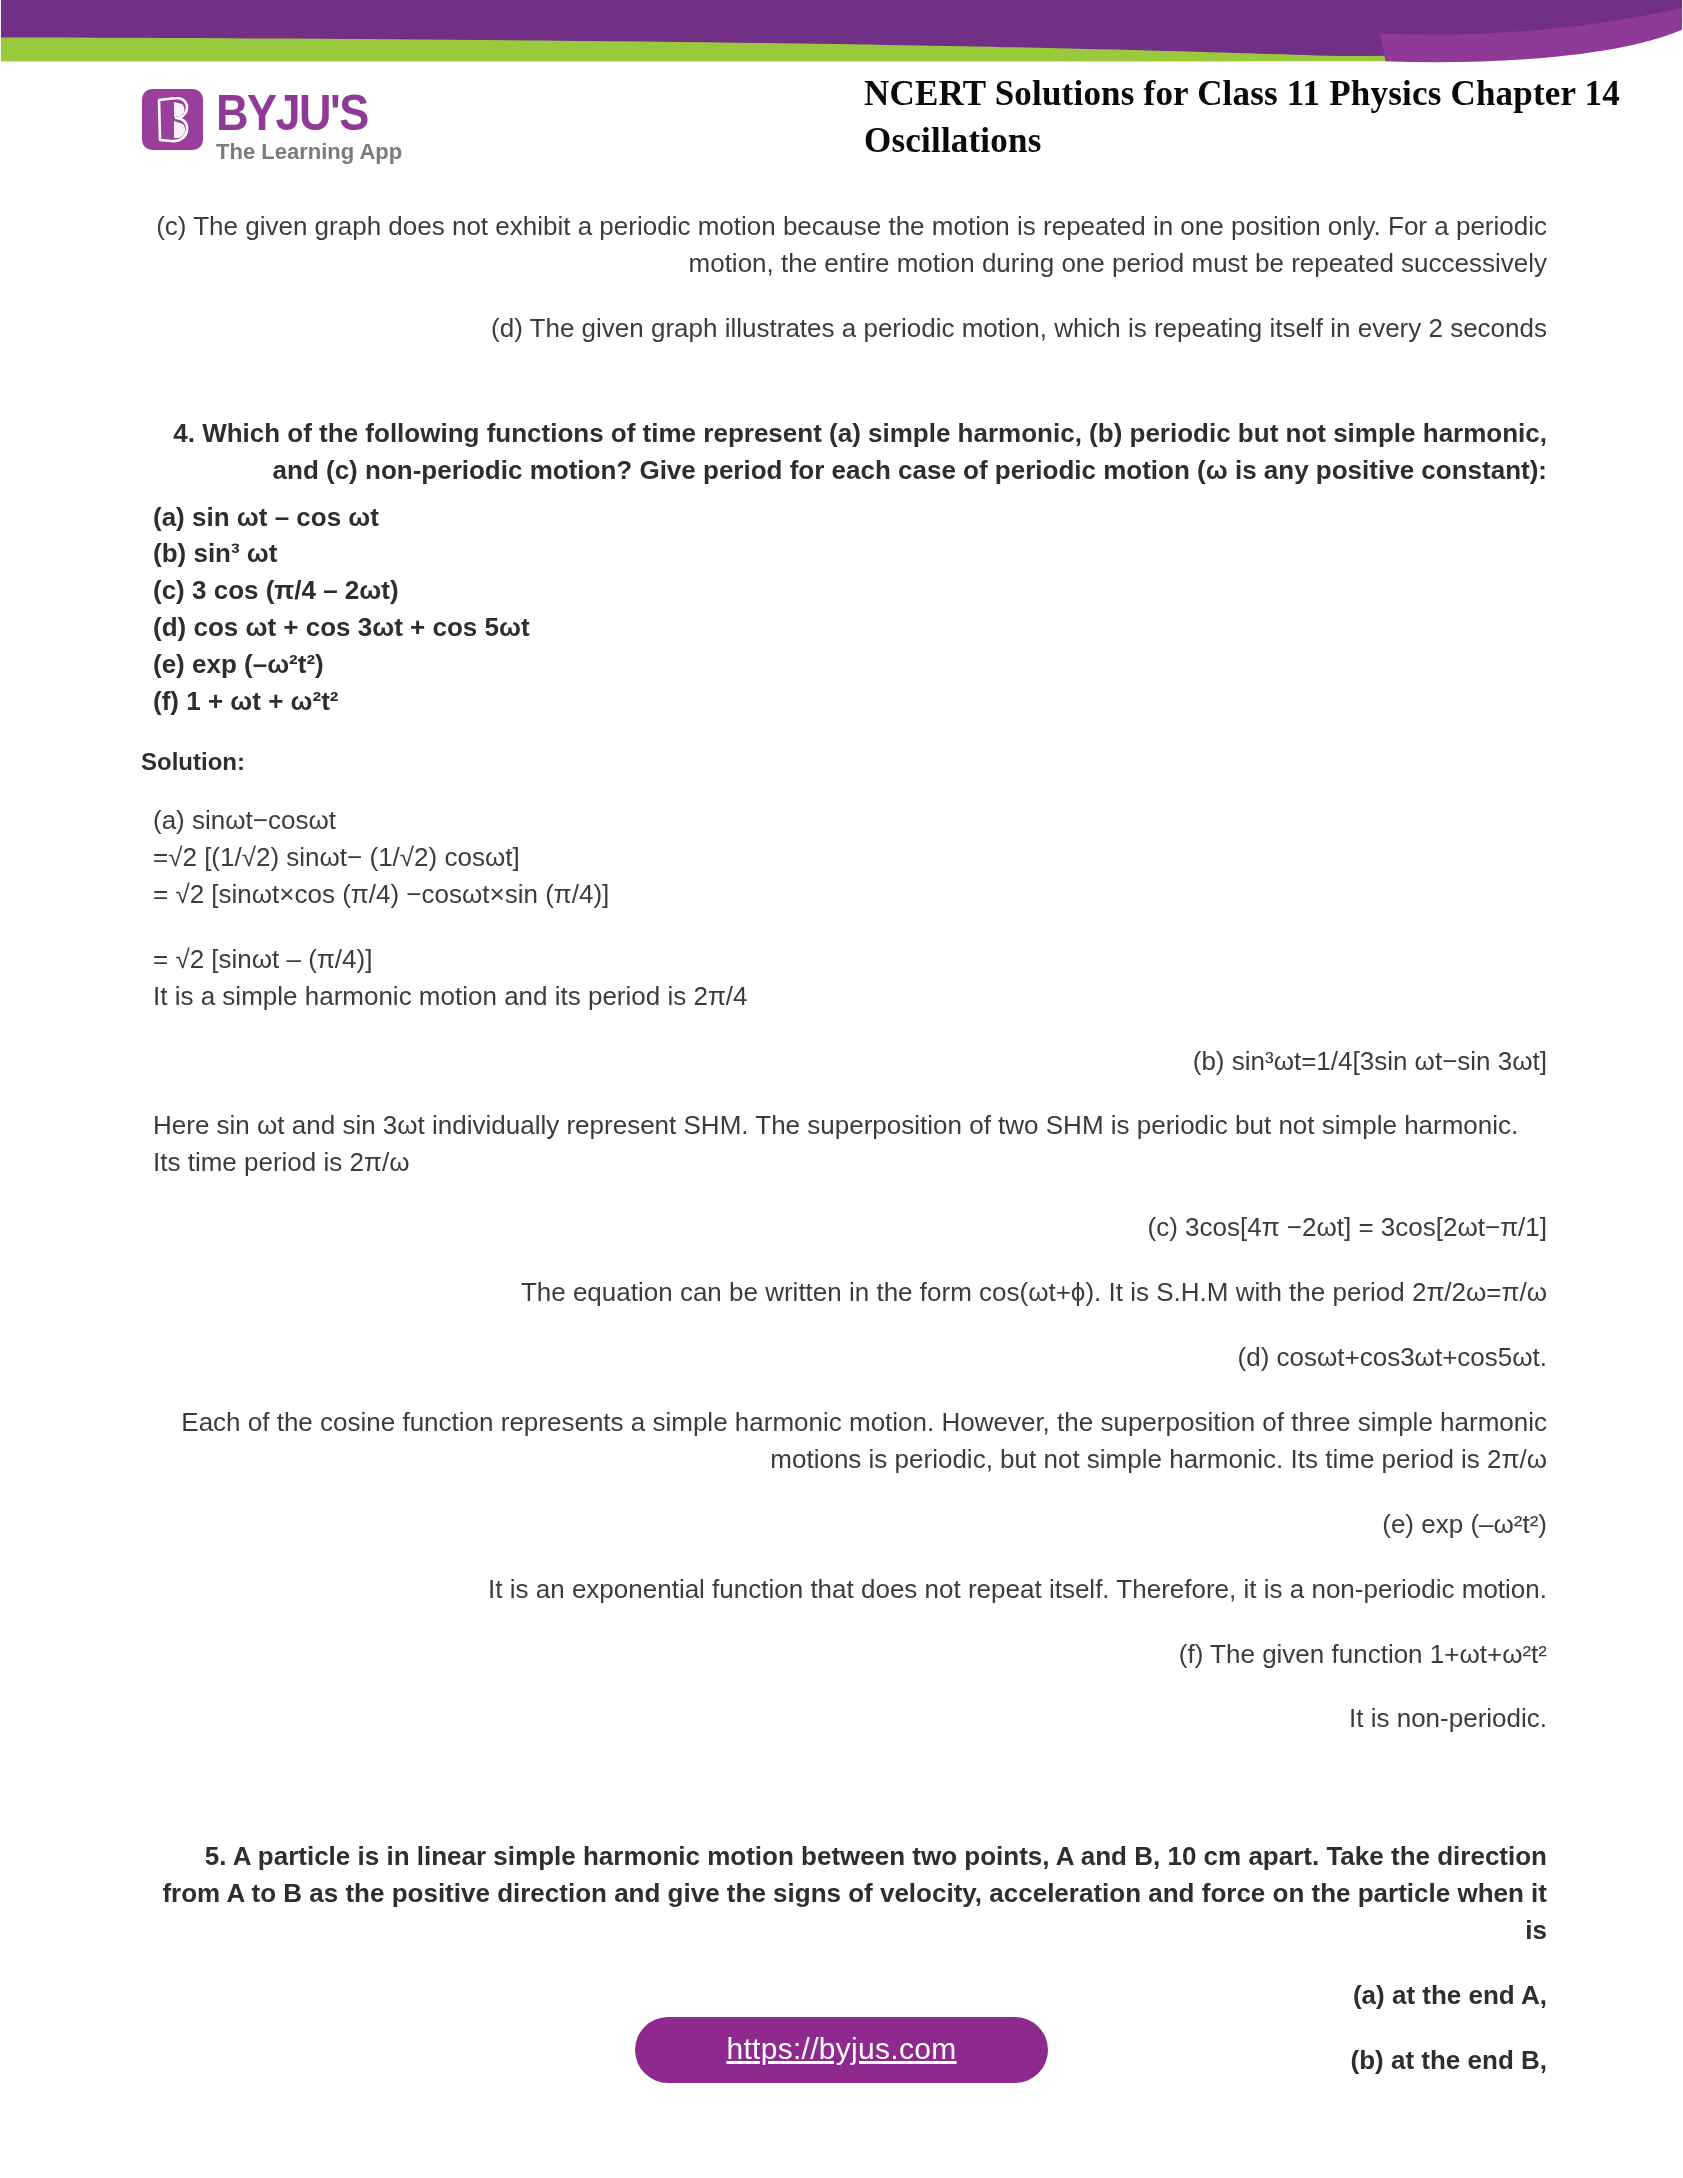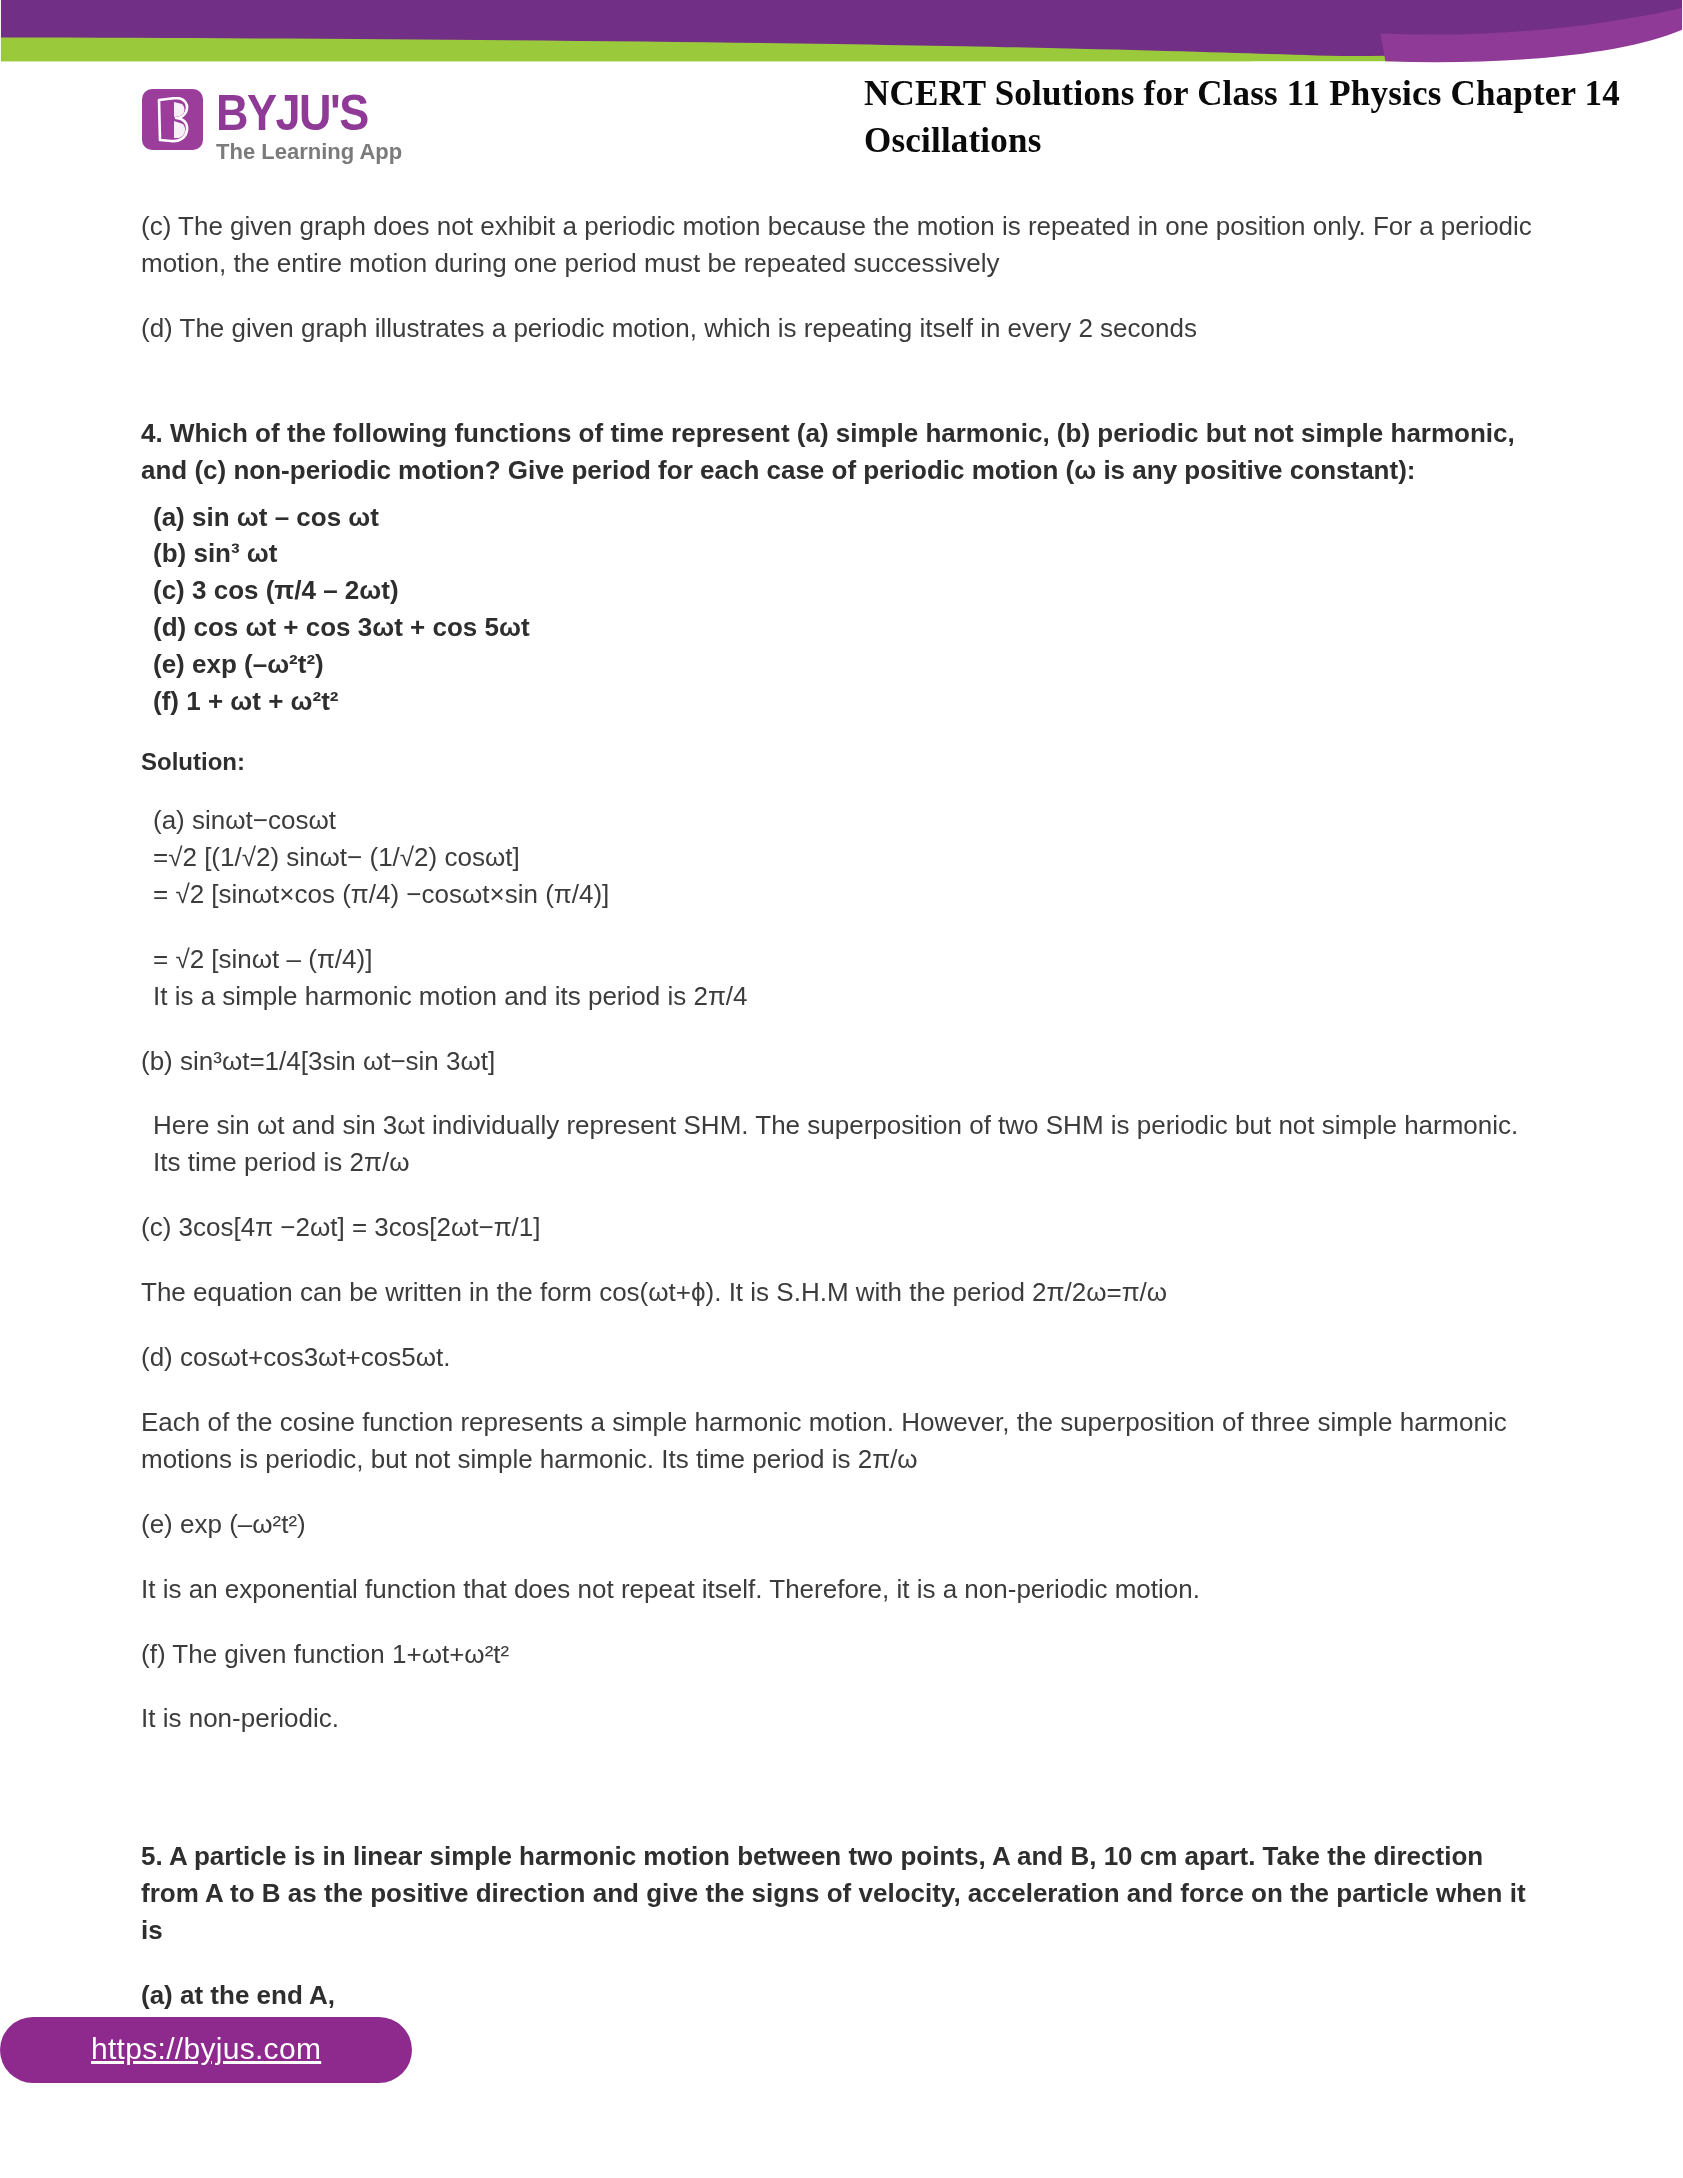--- a/index.html
+++ b/index.html
@@ -114,20 +114,21 @@
     top: 208px;
     width: 1406px;
   }
 
   .p {
     font-size: 26px;
     line-height: 1.42;
     color: #3c3c3c;
     margin: 0 0 28px 0;
     font-weight: normal;
+    text-align: right;
   }
   .p.tight { margin-bottom: 10px; }
   .p.b {
     font-weight: bold;
     color: #2e2e2e;
   }
   .block {
     margin: 0 0 28px 12px;
   }
   .block .line {
@@ -149,21 +150,21 @@
   .gap-md { height: 40px; }
   .gap-lg { height: 73px; }
 
   
   .footer {
     position: absolute;
     left: 0;
     bottom: 95px;
     width: 1683px;
     display: flex;
-    justify-content: flex-start;
+    justify-content: center;
   }
   .url-pill {
     background: #8E2A8E;
     color: #ffffff;
     font-size: 30px;
     font-family: "Liberation Sans", sans-serif;
     border-radius: 40px;
     padding: 15px 91px 17px 91px;
     letter-spacing: 0.3px;
     border: none;

